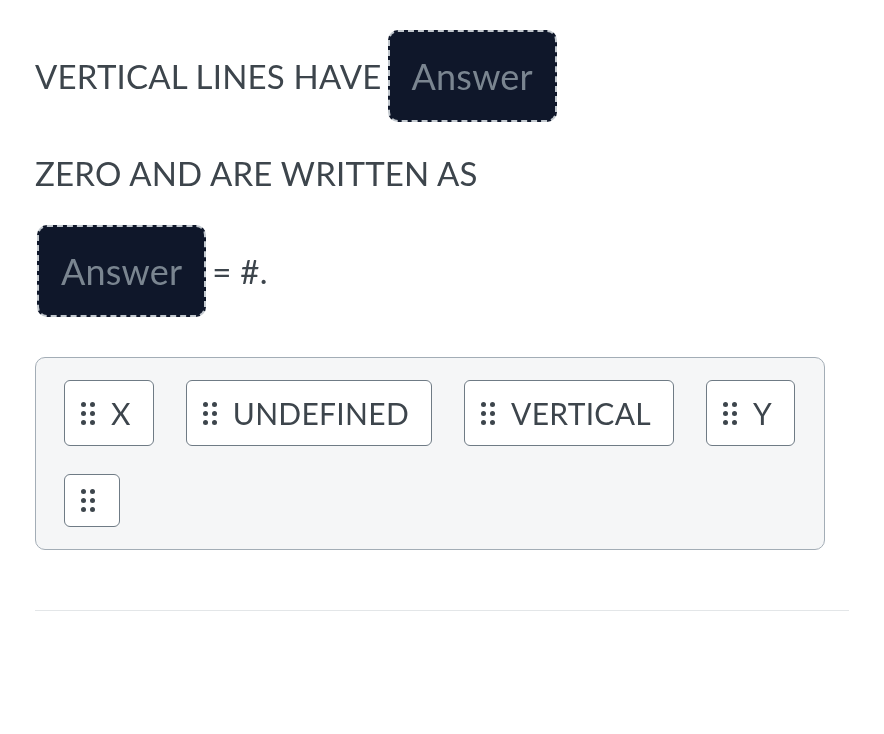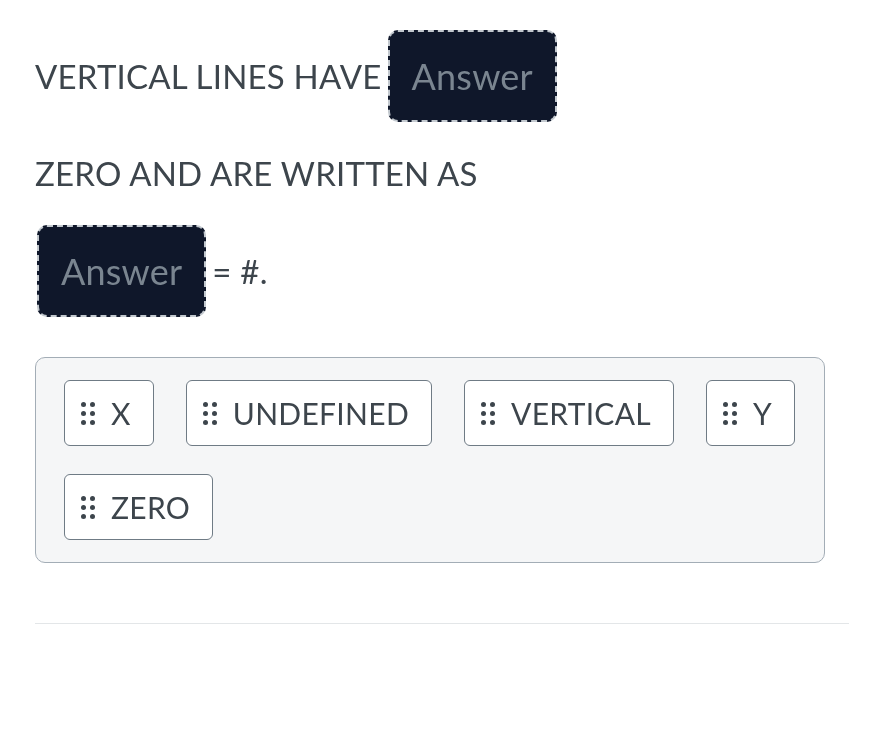--- a/index.html
+++ b/index.html
@@ -156,17 +156,16 @@
   </div>
   <div class="draggable-chip">
     <span class="drag-handle">
       <span></span>
         <span></span>
         <span></span>
         <span></span>
         <span></span>
         <span></span>
     </span>
-    <span class="chip-label">ZERO</span>
   </div>
 </div>
 
 <div class="bottom-divider"></div>
 
 </body></html>

